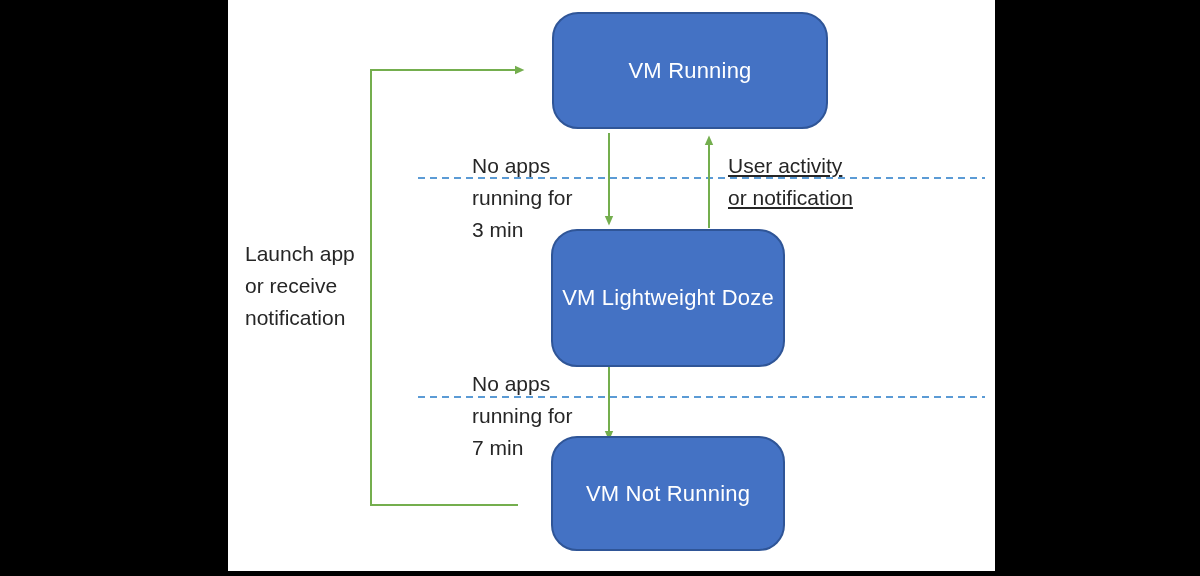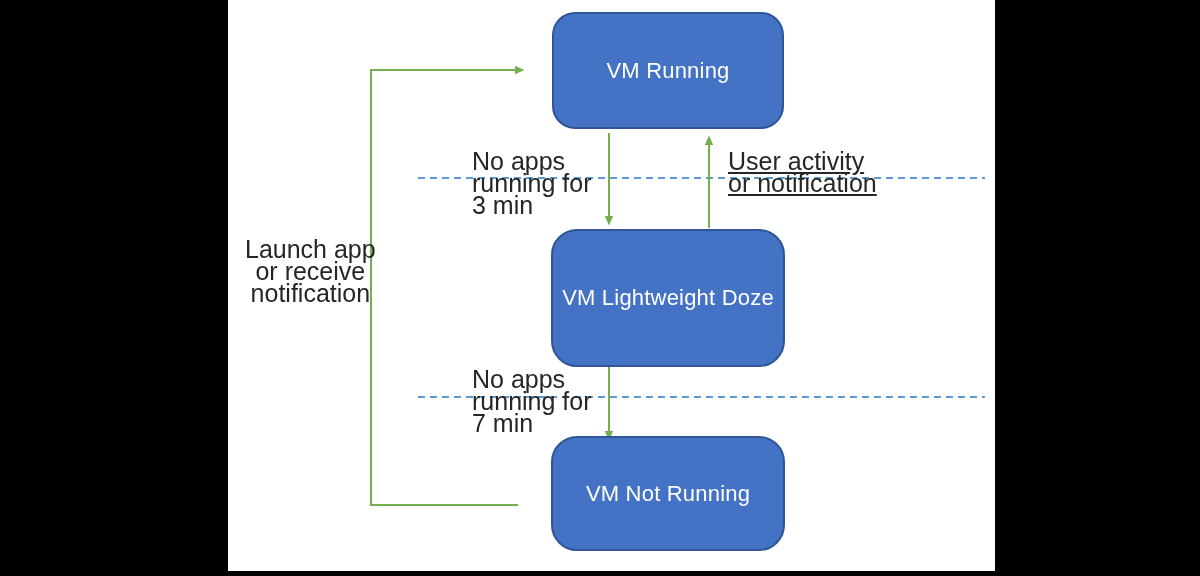--- a/index.html
+++ b/index.html
@@ -53,34 +53,34 @@
     background: var(--box-fill);
     border: 2px solid var(--box-border);
     border-radius: 26px;
     display: flex;
     align-items: center;
     justify-content: center;
     color: var(--box-text);
     font-size: 22px;
     letter-spacing: 0.2px;
   }
-  .box-running   { left: 552px; top: 12px;  width: 232px; height: 117px; border-radius: 23px; }
+  .box-running   { left: 552px; top: 12px;  width: 276px; height: 117px; }
   .box-doze      { left: 551px; top: 229px; width: 234px; height: 138px; }
   .box-notrun    { left: 551px; top: 436px; width: 234px; height: 115px; }
   .edge-label {
     position: absolute;
     color: var(--text-dark);
-    font-size: 25px;
-    line-height: 22px;
+    font-size: 21px;
+    line-height: 32px;
     white-space: pre-line;
   }
   .lbl-no-apps-3 { left: 472px; top: 150px; }
   .lbl-user-act  { left: 728px; top: 150px; text-decoration: underline; }
   .lbl-no-apps-7 { left: 472px; top: 368px; }
-  .lbl-launch    { left: 245px; top: 238px; text-align: center; }
+  .lbl-launch    { left: 245px; top: 238px; }
 </style>
 </head>
 <body>
 
 <div class="stage">
   <div class="canvas"></div>
 
   <svg class="connectors" viewBox="0 0 1200 576">
     <defs>
       <marker id="arrowhead" markerUnits="userSpaceOnUse" markerWidth="10" markerHeight="10" refX="1" refY="5" orient="auto">

